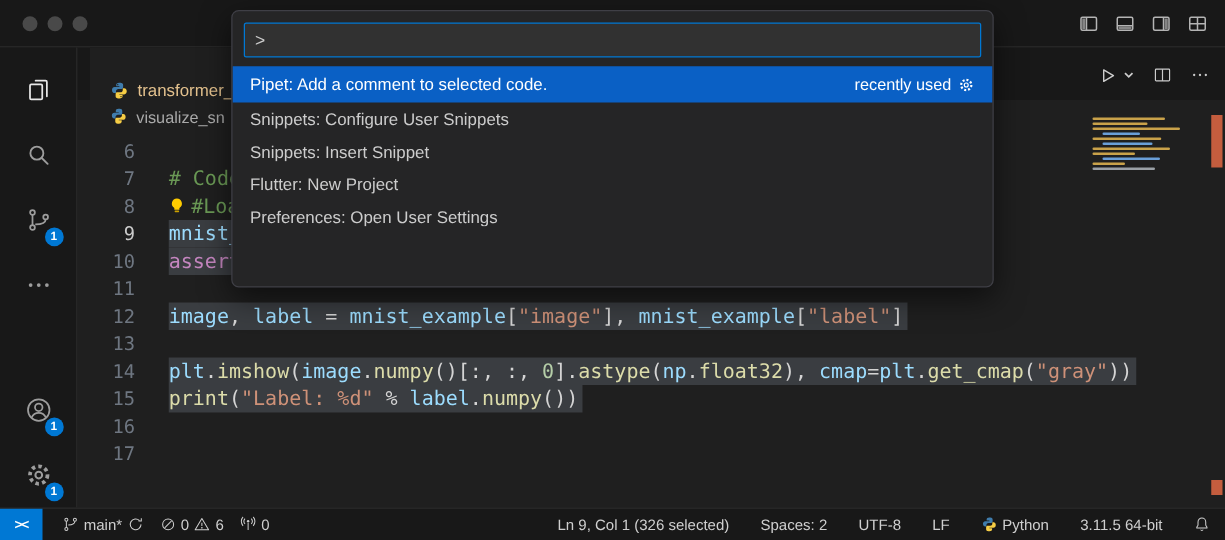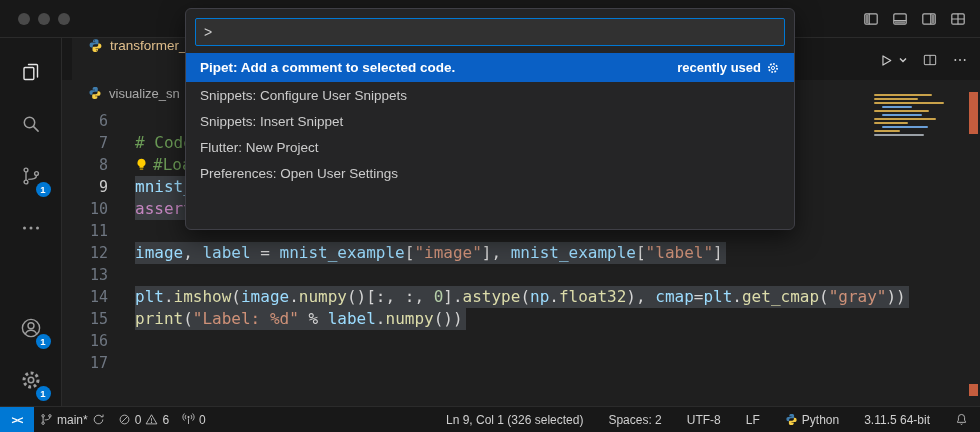--- a/index.html
+++ b/index.html
@@ -17,21 +17,21 @@
   
   .activitybar{position:absolute;left:0;top:38px;bottom:26px;width:62px;background:#181818;border-right:1px solid #2b2b2b;display:flex;flex-direction:column;align-items:center;padding-top:8px}
   .ab-item{width:62px;height:52px;display:flex;align-items:center;justify-content:center;position:relative;color:#9d9d9d;cursor:pointer}
   .ab-item.active{color:#e7e7e7}
   .ab-spacer{flex:1}
   .badge{position:absolute;right:11px;bottom:5px;min-width:15px;height:15px;padding:0 2px;border-radius:8px;background:#0078d4;color:#fff;font-size:9.5px;font-weight:700;display:flex;align-items:center;justify-content:center}
 
   
   .editor{position:absolute;left:62px;top:38px;right:0;bottom:26px;background:#1f1f1f;overflow:hidden}
   .tabbar{position:absolute;top:0;left:0;right:0;height:42px;background:#181818}
-  .tab{position:absolute;left:10px;top:0;height:42px;display:flex;align-items:flex-start;gap:7px;background:#1f1f1f;padding:0 16px;border-right:1px solid #15803d;color:#e2c08d;font-size:13.5px;cursor:pointer}
+  .tab{position:absolute;left:10px;top:0;height:42px;display:flex;align-items:flex-end;gap:7px;background:#1f1f1f;padding:0 16px;border-right:1px solid #15803d;color:#e2c08d;font-size:13.5px;cursor:pointer}
   .breadcrumb{position:absolute;top:42px;left:0;right:0;height:26px;display:flex;align-items:center;gap:7px;padding-left:26px;color:#a9a9a9;font-size:13px}
   .editor-actions{position:absolute;top:7px;right:12px;height:30px;display:flex;align-items:center;gap:14px;color:#c5c5c5}
   .editor-actions>span{display:flex;align-items:center;gap:3px;cursor:pointer}
 
   .gutter{position:absolute;left:0;top:72px;width:46px;text-align:right;font-family:"DejaVu Sans Mono",monospace;font-size:15px;color:#6e7681}
   .ln{height:22px;line-height:22px;cursor:pointer}
   .ln.cur{color:#cccccc}
   .code-lines{position:absolute;left:73px;top:72px;right:0;bottom:0;font-family:"DejaVu Sans Mono",monospace;font-size:16px;overflow:hidden}
   .code-line{height:22px;line-height:22px;white-space:pre;position:relative}
   .code-line [class^="tk-"]{position:relative;z-index:1}
@@ -42,31 +42,31 @@
 
   .minimap{position:absolute;left:806px;top:54px;width:94px;height:52px;cursor:pointer}
   .mm-line{position:absolute;height:2px;border-radius:1px}
   .ruler-mark{position:absolute;right:2px;width:9px}
 
   
   .palette{position:absolute;left:185px;top:8px;width:610px;height:222px;background:#252526;border:1px solid #3f3f46;border-radius:6px;box-shadow:0 8px 24px rgba(0,0,0,.55);z-index:60;overflow:hidden}
   .p-input-wrap{padding:9px 9px 7px}
   .p-input{width:100%;height:28px;background:#313131;border:1px solid #0078d4;border-radius:2px;color:#ccc;font-size:14px;padding:0 8px;outline:none;font-family:"Liberation Sans",sans-serif}
   .p-item{height:26px;display:flex;align-items:center;padding:0 14px;color:#ccc;font-size:13.5px;cursor:pointer}
-  .p-item.sel{height:29px;background:#0a60c5;color:#fff;font-weight:700}
+  .p-item.sel{height:29px;background:#0a60c5;color:#fff;font-weight:400}
   .p-label{flex:1;white-space:nowrap;overflow:hidden}
   .p-right{display:flex;align-items:center;gap:5px}
   .p-meta{font-size:13px;margin-right:0}
   .keycap{background:rgba(255,255,255,.10);border:1px solid rgba(255,255,255,.16);border-bottom-width:2px;border-radius:3px;padding:0 6px;height:18px;line-height:16px;font-size:12px;color:#ccc;font-weight:400}
   .p-gear{display:flex;color:#fff}
 
   
   .statusbar{position:absolute;left:0;right:0;bottom:0;height:26px;background:#181818;border-top:1px solid #2b2b2b;display:flex;align-items:center;color:#cfcfcf;font-size:12px}
   .sb-remote{width:34px;height:100%;background:#0078d4;color:#fff;display:flex;align-items:center;justify-content:center;font-weight:700;font-size:11px;letter-spacing:-1px;cursor:pointer}
-  .sb-left{display:flex;align-items:flex-end;gap:13px;padding-left:6px}
+  .sb-left{display:flex;align-items:flex-end;gap:13px;padding-left:16px}
   .sb-seg{display:flex;align-items:center;gap:4px;cursor:pointer;white-space:nowrap}
   .sb-right{margin-left:auto;display:flex;align-items:center;gap:25px;padding-right:12px}
 </style>
 </head>
 <body>
 
 <div class="titlebar">
   <div class="traffic">
     <span class="tl"></span>
     <span class="tl"></span>

